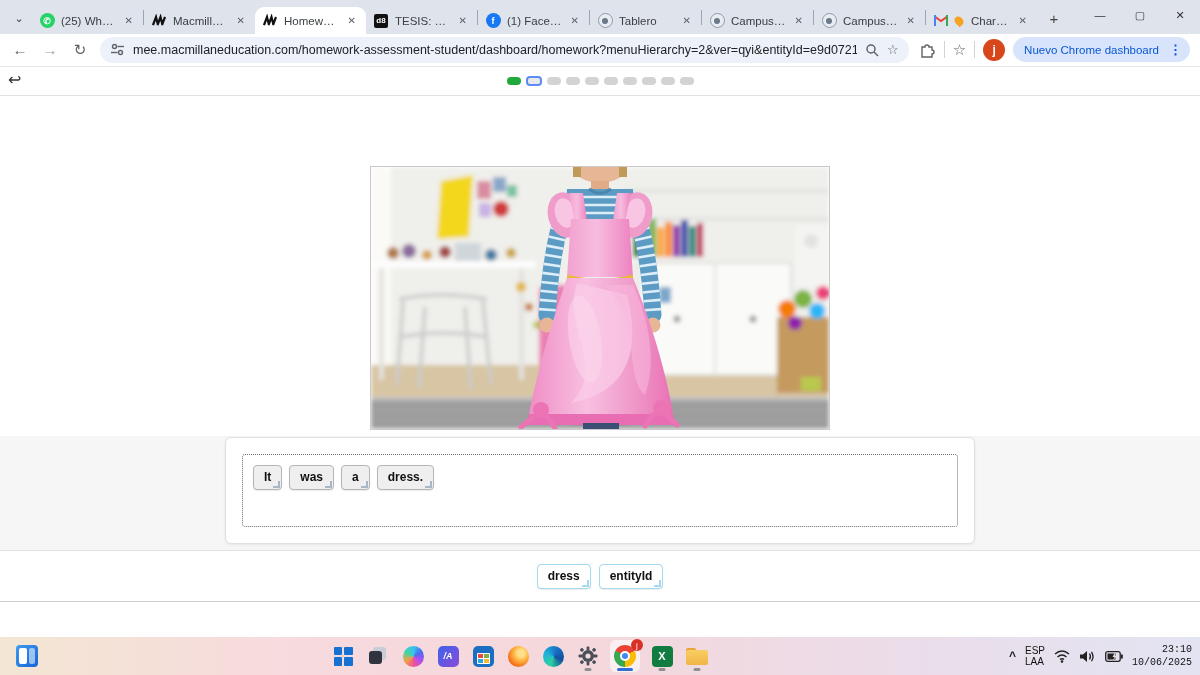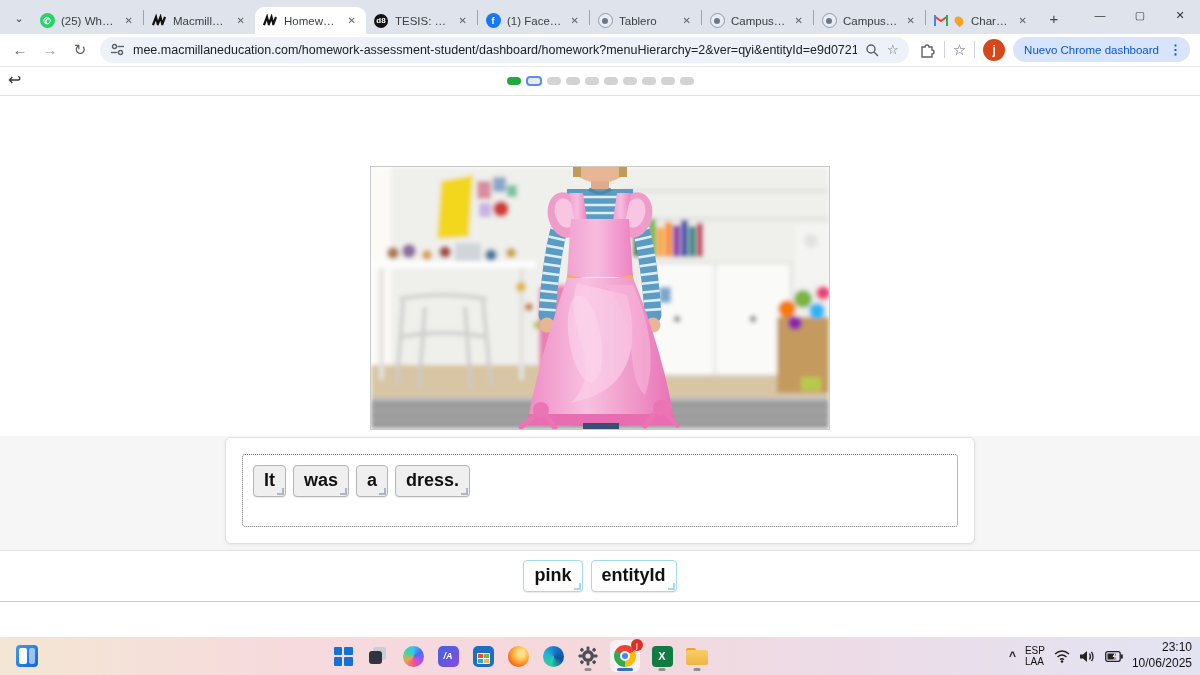--- a/index.html
+++ b/index.html
@@ -9,21 +9,21 @@
   
   .tabstrip { position:absolute; top:0; left:0; right:0; height:34px; background:#dee3ec; display:flex; align-items:flex-end; padding-left:6px; }
   .tab-search { width:26px; height:26px; margin-bottom:3px; display:flex; align-items:center; justify-content:center; color:#444; font-size:11px; border-radius:50%; }
   .tab { position:relative; width:111px; height:27px; display:flex; align-items:center; gap:6px; padding:0 7px; border-radius:9px 9px 0 0; color:#3c4043; font-size:11.5px; white-space:nowrap; overflow:hidden; }
   .tab.active { background:#fff;margin-top:30px; }
   .tab .title { flex:1; overflow:hidden; text-overflow:ellipsis; }
   .tab .close { font-size:10px; color:#5f6368; padding:1px 3px; border-radius:50%; }
   .tab-sep { width:1px; height:15px; background:#9aa4b2; margin-bottom:9px; }
   .favicon { width:16px; height:16px; flex:0 0 16px; display:flex; align-items:center; justify-content:center; font-size:10px; }
   .fav-circle { width:15px; height:15px; border-radius:50%; display:flex; align-items:center; justify-content:center; color:#fff; font-weight:bold; font-size:9px; }
-  .fav-square { width:14px; height:14px; border-radius:7px; display:flex; align-items:center; justify-content:center; color:#fff; font-weight:bold; font-size:8px; }
+  .fav-square { width:14px; height:14px; border-radius:2px; display:flex; align-items:center; justify-content:center; color:#fff; font-weight:bold; font-size:8px; }
   .flame { width:8px; height:10px; background:#f6a223; border-radius:50% 50% 50% 0; transform:rotate(-45deg); margin-right:2px; flex:0 0 8px; }
   .newtab-btn { width:26px; height:26px; margin:0 0 3px 4px; display:flex; align-items:center; justify-content:center; font-size:15px; color:#444; }
   .win-controls { margin-left:auto; display:flex; height:34px; }
   .win-btn { width:40px; height:30px; display:flex; align-items:center; justify-content:center; font-size:11px; color:#333; }
 
   
   .toolbar { position:absolute; top:34px; left:0; right:0; height:31px; background:#fff; display:flex; align-items:center; padding:0 10px; gap:10px; }
   .nav-ic { font-size:15px; color:#5f6368; width:20px; text-align:center; }
   .nav-ic.dim { color:#9aa0a6; }
   .omnibox { flex:1; height:26px; background:#edf1f9; border-radius:13px; display:flex; align-items:center; padding:0 10px; gap:8px; }
@@ -44,21 +44,21 @@
   .dot.current { background:#e9e9e9; border:2px solid #5b8cf5; width:16px; height:10px; }
 
   
   .content { position:absolute; top:97px; left:0; right:0; bottom:38px; background:#fff; }
   .ex-title { position:absolute; left:225px; top:29px; font-size:19px; color:#3a3a3a; }
   .photo-frame { position:absolute; left:370px; top:69px; width:460px; height:264px; border:1px solid #c9c9c9; background:#fff; }
   .photo-frame svg { display:block; }
   .card-band { position:absolute; left:0; right:0; top:339px; height:114px; background:#f6f6f6; }
   .answer-card { position:absolute; left:225px; top:340px; width:750px; height:107px; background:#fff; border:1px solid #e0e0e0; border-radius:6px; box-shadow:0 1px 3px rgba(0,0,0,.07); }
   .dropzone { position:absolute; left:16px; right:16px; top:16px; bottom:16px; border:1px dotted #707070; border-radius:3px; padding:10px; display:flex; align-items:flex-start; gap:7px; }
-  .chip { position:relative; background:#efefef; border:1px solid #b5b5b5; border-radius:4px; padding:4px 10px 5px; font-size:18px; font-weight:bold; color:#111; box-shadow:0 1px 1px rgba(0,0,0,.08); }
+  .chip { position:relative; background:#efefef; border:1px solid #b5b5b5; border-radius:4px; padding:4px 10px 5px; font-size:12px; font-weight:bold; color:#111; box-shadow:0 1px 1px rgba(0,0,0,.08); }
   .chip::after { content:""; position:absolute; right:1px; bottom:1px; width:5px; height:5px; border-right:2px solid #a9b6c6; border-bottom:2px solid #a9b6c6; }
   .bank-strip { position:absolute; left:0; right:0; top:453px; height:52px; background:#fff; border-top:1px solid #e0e0e0; border-bottom:1px solid #cfcfcf; display:flex; align-items:center; justify-content:center; gap:8px; }
   .chip.bank { background:#fff; border:1px solid #a5d9ee; }
   .chip.bank::after { border-color:#a5d9ee; }
   .check-strip { position:absolute; left:0; right:0; top:505px; height:36px; background:#fff; display:flex; align-items:flex-start; justify-content:center; padding-top:6px; }
   .check-btn { width:74px; height:25px; background:#3d6fd6; color:#fff; border:none; border-radius:4px; font-size:12.5px; font-weight:bold; font-family:"Liberation Sans", sans-serif; }
 
   
   .taskbar { position:absolute; left:0; right:0; bottom:0; height:38px; background:linear-gradient(90deg,#f3e6d3 0%,#f7dade 25%,#f4d8dc 50%,#ecdce8 72%,#e3e4f2 100%); }
   .widgets-ic { position:absolute; left:16px; top:8px; width:22px; height:22px; border-radius:4px; background:linear-gradient(135deg,#3f9bf0,#1565d8); padding:3px; display:flex; gap:2px; }
@@ -88,21 +88,21 @@
   .chrome-ic::before { content:""; position:absolute; left:6px; top:6px; width:10px; height:10px; border-radius:50%; background:#fff; }
   .chrome-ic::after { content:""; position:absolute; left:8px; top:8px; width:6px; height:6px; border-radius:50%; background:#4285f4; }
   .chrome-badge { position:absolute; top:-1px; right:-3px; width:12px; height:12px; border-radius:50%; background:#d93025; color:#fff; font-size:8px; display:flex; align-items:center; justify-content:center; }
   .excel-ic { width:21px; height:21px; border-radius:4px; background:#107c41; color:#fff; font-weight:bold; font-size:11px; display:flex; align-items:center; justify-content:center; }
   .folder-ic { position:relative; width:22px; height:17px; }
   .folder-ic .back { position:absolute; left:0; top:0; width:10px; height:5px; background:#e8a33d; border-radius:2px 2px 0 0; }
   .folder-ic .front { position:absolute; left:0; top:2px; width:22px; height:15px; background:linear-gradient(#f8ce64,#f0b544); border-radius:2px; }
   .tray { position:absolute; right:8px; top:0; height:38px; display:flex; align-items:center; gap:9px; }
   .tray-chev { font-size:12px; color:#222; font-weight:bold; }
   .lang { font-size:10px; color:#111; line-height:1.15; text-align:left; }
-  .clock { font-size:12px; color:#111; line-height:1.3; text-align:right; }
+  .clock { font-size:10px; color:#111; line-height:1.3; text-align:right;font-family:Liberation Mono, monospace; }
   .tray svg { display:block; }
 </style>
 </head>
 <body>
 
 <div class="screen">
 
   <div class="tabstrip">
     <div class="tab-search">⌄</div>
 
@@ -410,21 +410,21 @@
     <div class="answer-card">
       <div class="dropzone">
         <span class="chip">It</span>
         <span class="chip">was</span>
         <span class="chip">a</span>
         <span class="chip">dress.</span>
       </div>
     </div>
 
     <div class="bank-strip">
-      <span class="chip bank">pink</span>
+      <span class="chip bank">dress</span>
       <span class="chip bank">entityId</span>
     </div>
 
   </div>
 
   <div class="taskbar">
     <div class="widgets-ic">
         <div class="pane1"></div>
         <div class="pane2"></div>
       </div>

